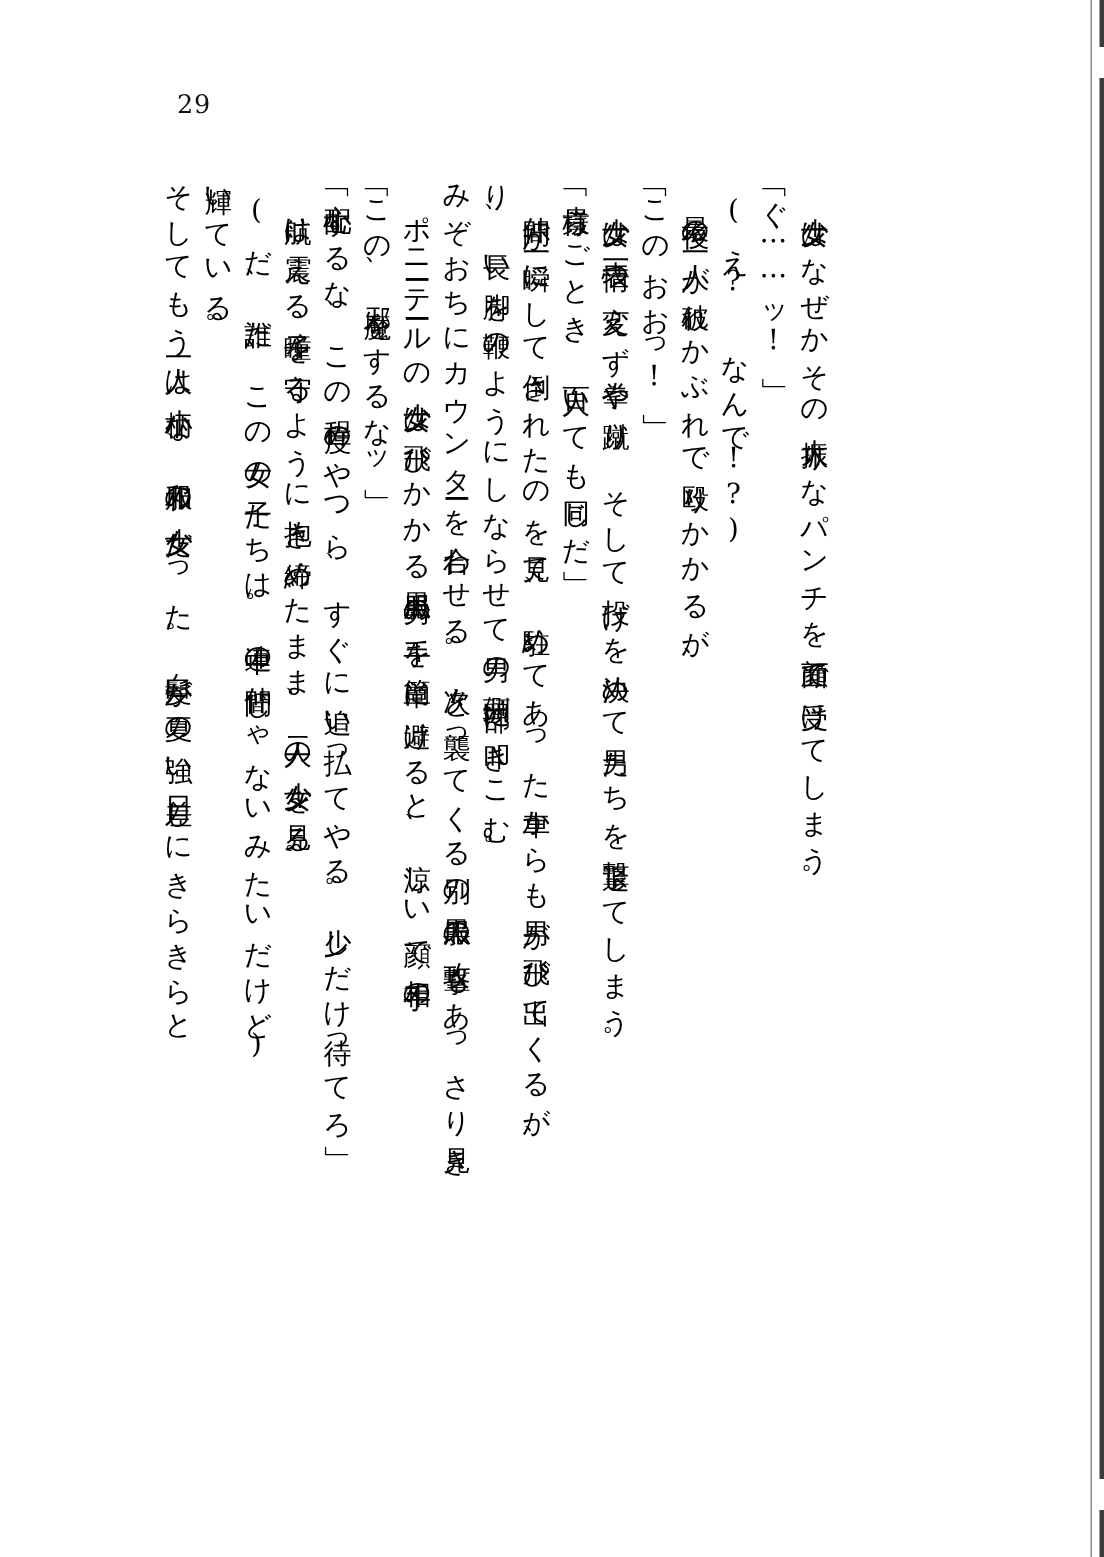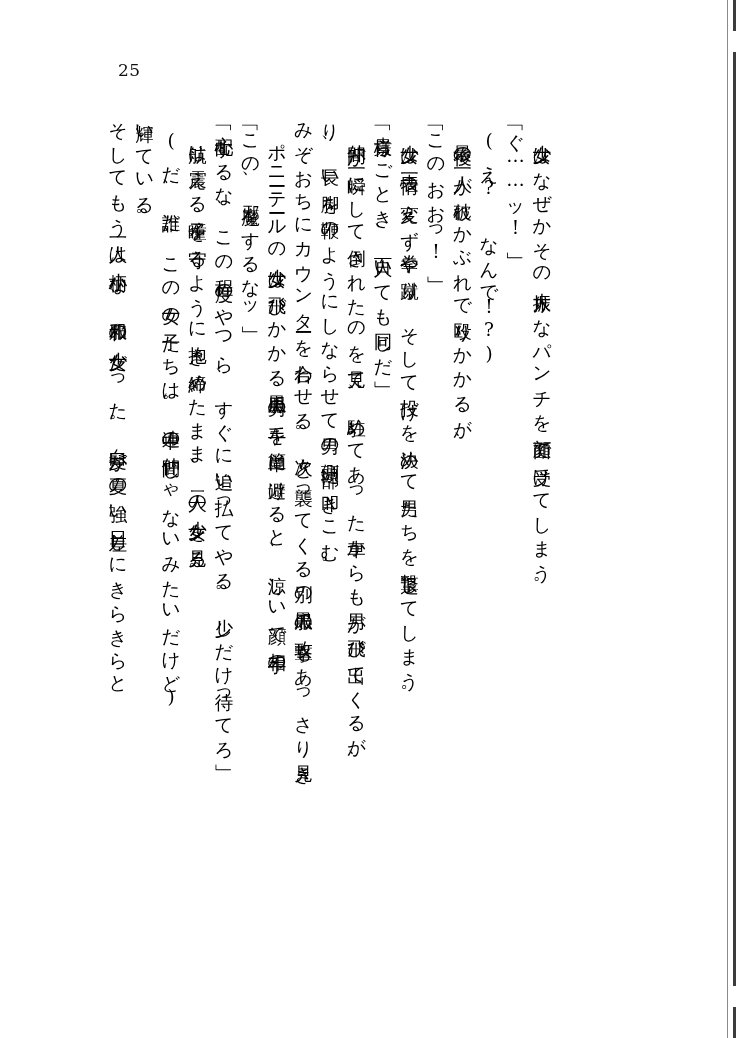--- a/index.html
+++ b/index.html
@@ -78,21 +78,21 @@
   .tcol.indent2 {
     padding-top: 9px;
   }
 </style>
 </head>
 <body>
 
 <div class="page-edge"></div>
 <div class="page-edge-2"></div>
 
-<div class="page-number">25</div>
+<div class="page-number">29</div>
 
 <div class="text-block">
   <div class="tcol">そしてもう一人は小柄な、和服の少女だった。白髪が夏の強い日差しにきらきらと</div>
   <div class="tcol">輝いている。</div>
   <div class="tcol indent">(だ、誰だ、この女の子たちは。連中の仲間じゃないみたいだけど)</div>
   <div class="tcol indent">航は震える瞳子を守るように抱き締めたまま、二人の少女を見る。</div>
   <div class="tcol indent2">「心配するな、この程度のやつら、すぐに追い払ってやる。少しだけ待ってろ」</div>
   <div class="tcol indent2">「この、邪魔をするなッ」</div>
   <div class="tcol indent">ポニーテールの少女は飛びかかる黒服男の手を簡単に避けると、涼しい顔で相手の</div>
   <div class="tcol">みぞおちにカウンターを合わせる。次々と襲ってくる別の黒服の攻撃もあっさり見き</div>

